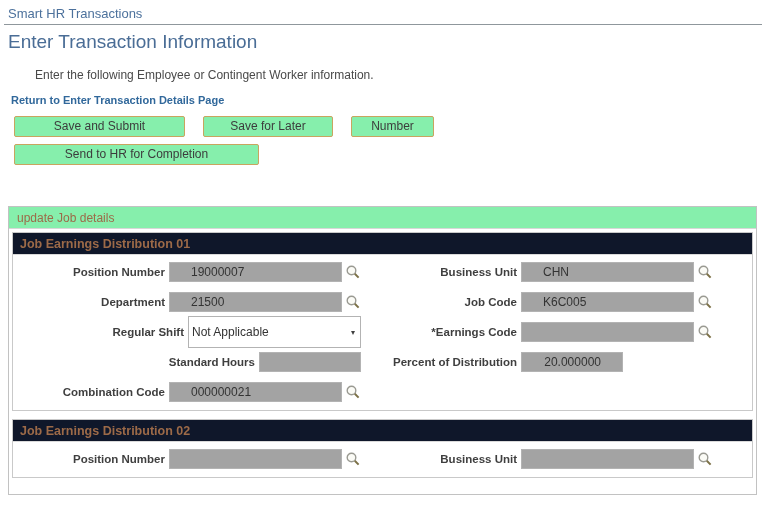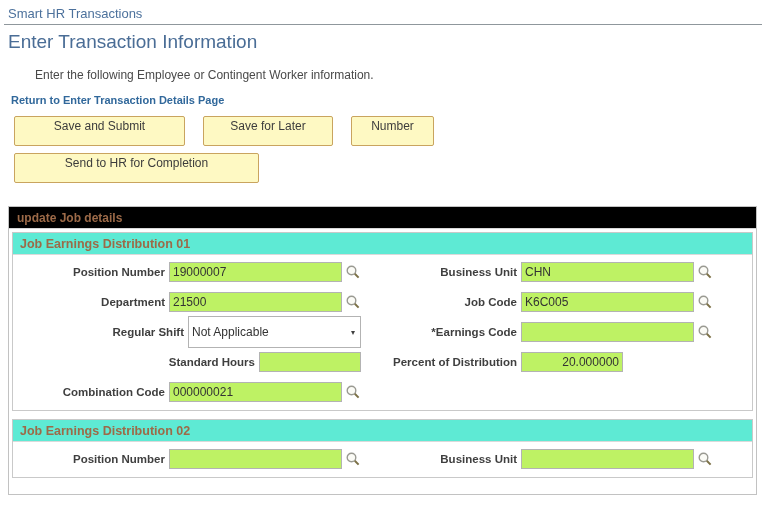--- a/index.html
+++ b/index.html
@@ -28,59 +28,59 @@
     padding: 15px 0 0 11px;
     margin-left: 24px;
   }
   .return-link {
     color: #31689b; font-weight: bold; font-size: 11px;
     padding: 12px 0 0 11px; cursor: pointer; display: inline-block;
   }
   .toolbar { padding-left: 14px; margin-top: 8px; }
   .btn-row { display: flex; gap: 18px; margin-bottom: 7px; }
   .btn {
-    background: #fef9c3; border: 1px solid #c9a45f; border-radius: 2px;
-    color: #3c3c3c; font-size: 12px; height: 30px; line-height: 19px;
+    background: #86efac; border: 1px solid #c9a45f; border-radius: 2px;
+    color: #3c3c3c; font-size: 12px; height: 21px; line-height: 19px;
     text-align: center; cursor: pointer;
     font-family: "Liberation Sans", sans-serif;
   }
   .btn-save-submit { width: 171px; }
   .btn-save-later { width: 130px; }
   .btn-cancel { width: 83px; }
   .btn-send-hr { width: 245px; }
   .groupbox {
     position: absolute; left: 8px; top: 206px; width: 749px;
     border: 1px solid #c2c2c2; background: #fff;
   }
   .gb-header {
-    background: #000000; border-bottom: 1px solid #d7d7d7;
+    background: #86efac; border-bottom: 1px solid #d7d7d7;
     height: 22px; line-height: 22px; padding-left: 8px;
-    color: #9c6a48; font-weight: bold; font-size: 12px;
+    color: #9c6a48; font-weight: normal; font-size: 12px;
   }
   .gb-body { padding: 3px 3px 8px 3px; }
   .section { border: 1px solid #c9c9c9; margin-bottom: 8px; background: #fff; }
   .sec-header {
-    background: #5eead4; border-bottom: 1px solid #dadada;
+    background: #0f172a; border-bottom: 1px solid #dadada;
     height: 22px; line-height: 22px; padding-left: 7px;
     color: #9c6a48; font-weight: bold; font-size: 12.5px;
   }
   .sec-body { padding: 7px 4px 8px 4px; }
   .frow { display: flex; align-items: center; height: 20px; margin-bottom: 10px; }
   .frow:last-child { margin-bottom: 0; }
   .field { display: flex; align-items: center; justify-content: flex-end; }
   .field.left { width: 344px; }
   .lbl {
     font-weight: bold; font-size: 11.5px; color: #3f3f3f;
     text-align: right; padding-right: 4px; white-space: nowrap;
   }
   .field.left .lbl { width: 146px; }
   .field.right .lbl { width: 160px; }
   input.txt {
-    height: 20px; border: 1px solid #b3b3b3; background: #bef264;
-    font-size: 12px; color: #333; padding: 0 3px; width: 173px;
+    height: 20px; border: 1px solid #b3b3b3; background: #a3a3a3;
+    font-size: 12px; color: #333; padding: 0 21px; width: 173px;
     font-family: "Liberation Sans", sans-serif;
   }
   input.short { width: 102px; }
   input.num { text-align: right; }
   .lookup { margin-left: 3px; cursor: pointer; display: inline-flex; }
   .selectbox {
     width: 173px; height: 32px; border: 1px solid #b3b3b3; background: #fff;
     display: flex; align-items: center; justify-content: space-between;
     font-size: 12px; color: #333; padding: 0 5px 0 3px; cursor: pointer;
   }

